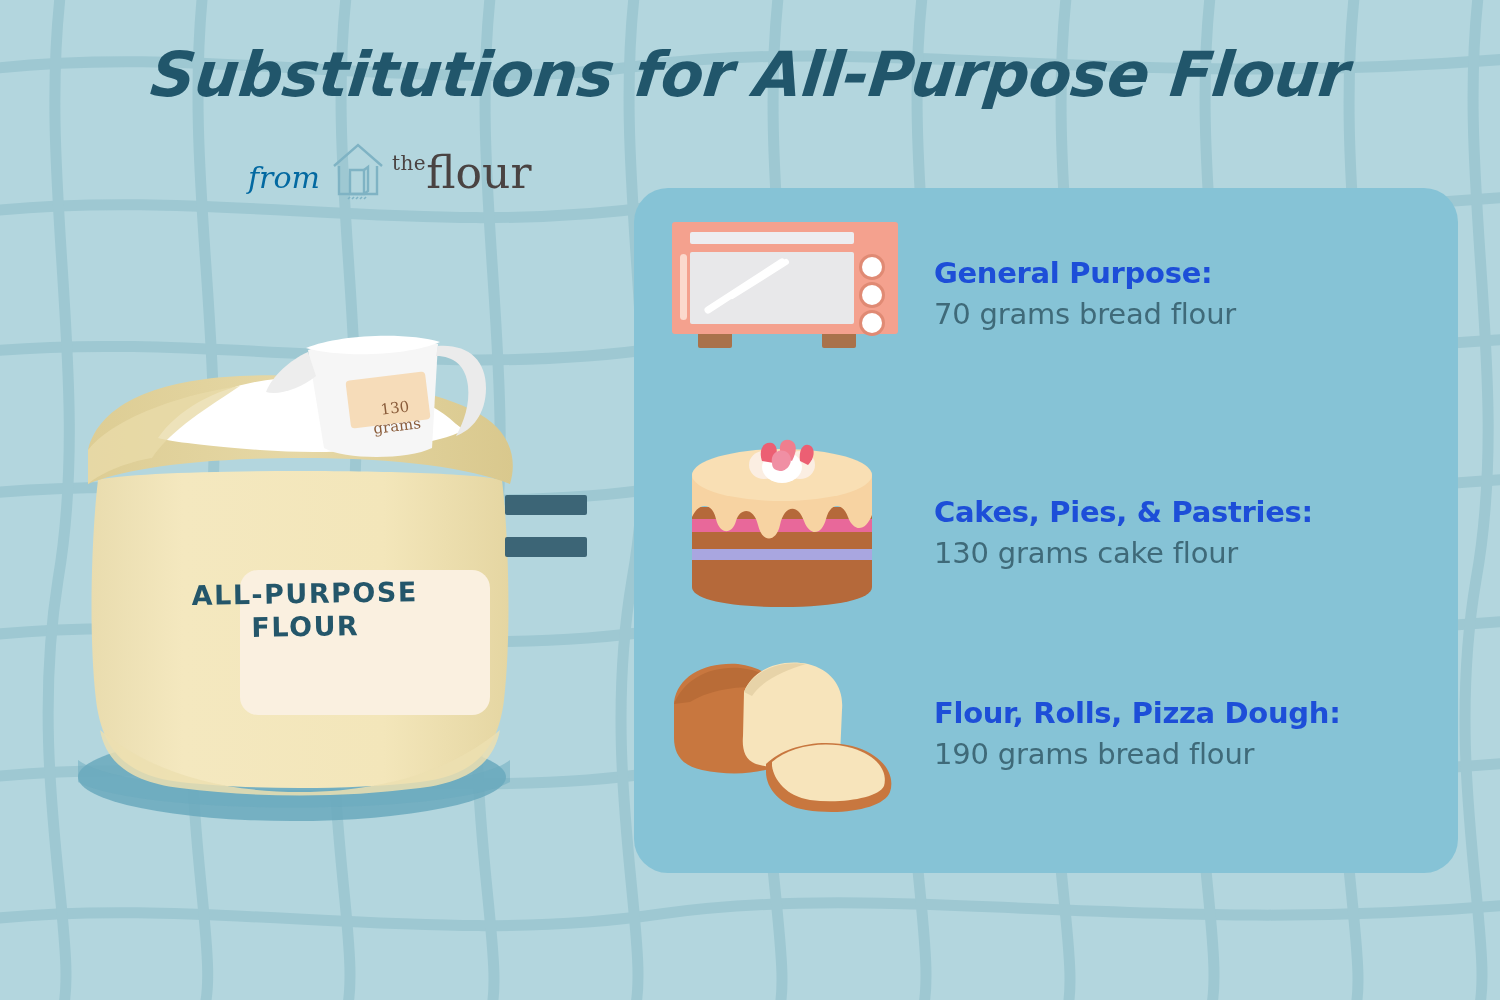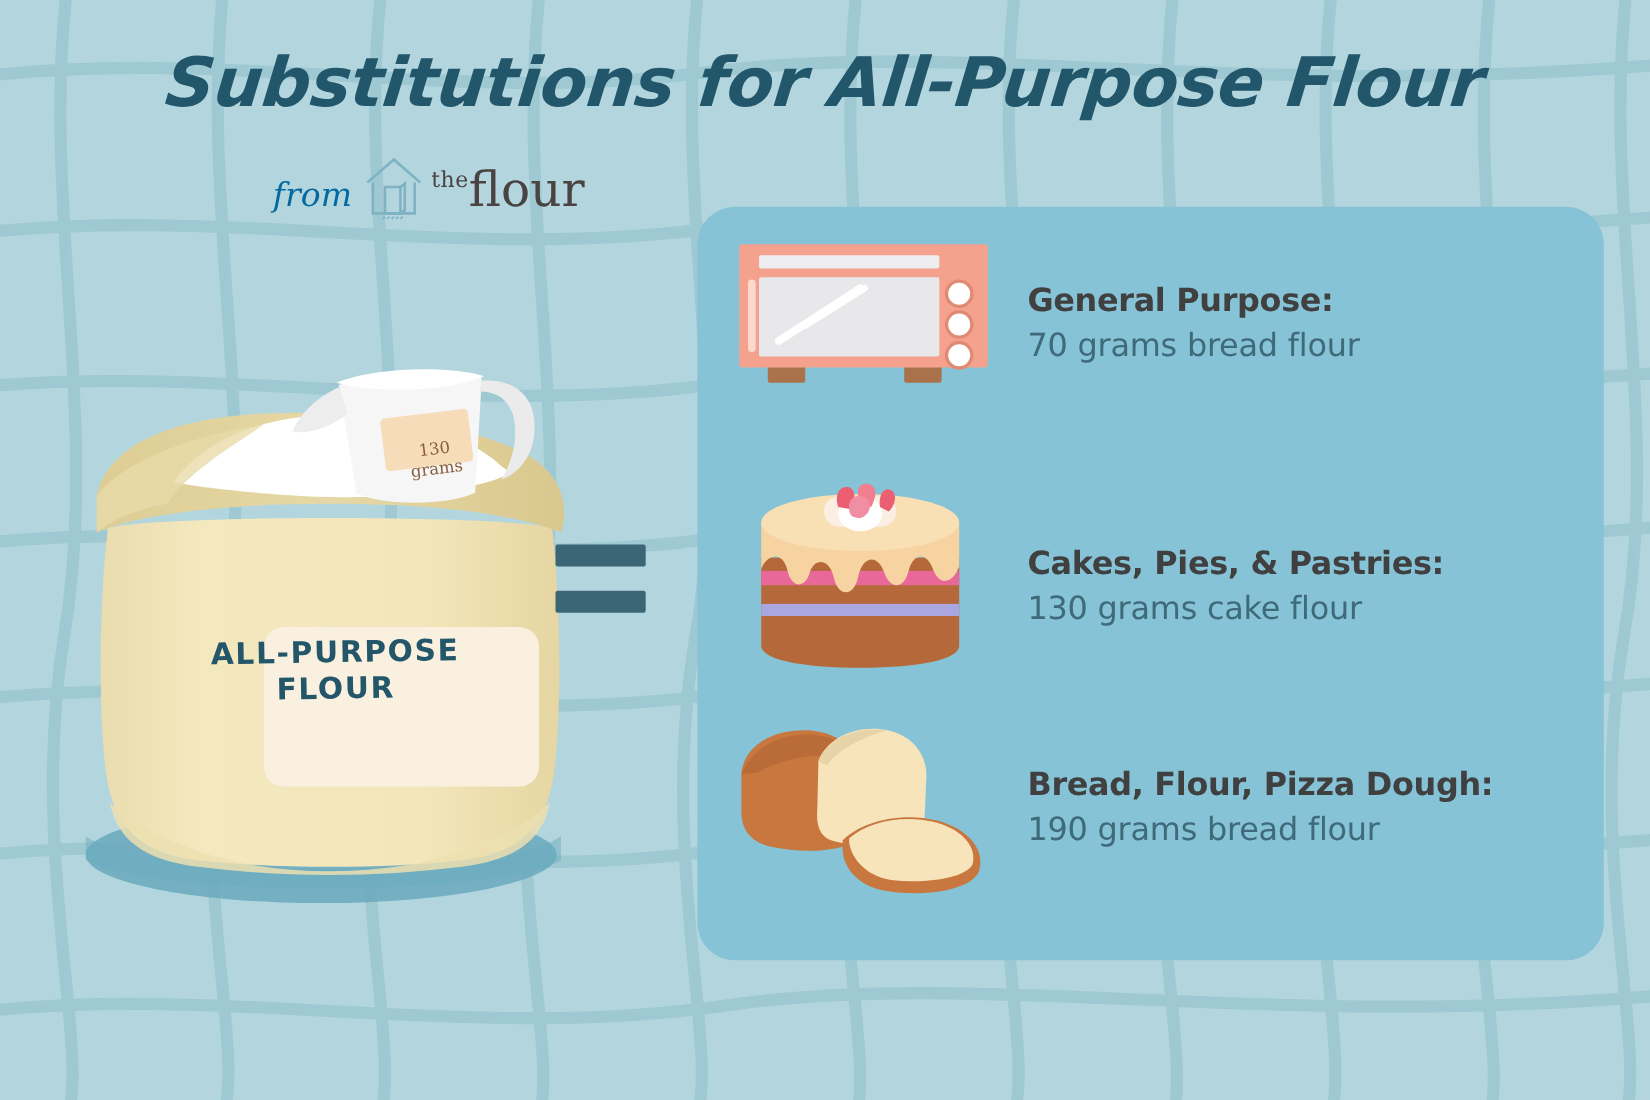--- a/index.html
+++ b/index.html
@@ -103,21 +103,21 @@
     flex: 0 0 296px;
   }
   .row-text {
     flex: 1 1 auto;
     padding-left: 4px;
   }
   .row-title {
     font-family: "DejaVu Sans", sans-serif;
     font-weight: bold;
     font-size: 29px;
-    color: #404040;
+    color: #1d4ed8;
     letter-spacing: -0.3px;
     margin-bottom: 4px;
     white-space: nowrap;
   }
   .row-line {
     font-family: "DejaVu Sans", sans-serif;
     font-size: 29px;
     color: #3f6a79;
     letter-spacing: -0.2px;
     line-height: 1.38;
@@ -403,18 +403,18 @@
 
         <path d="M110 52 C 118 32, 144 20, 172 24 C 152 30, 128 40, 118 56 Z" fill="#e7d3a8"></path>
 
         <path d="M132 124 C 150 106, 186 98, 218 106 C 248 114, 262 134, 256 152
                  C 250 168, 210 176, 172 170 C 146 166, 132 148, 132 132 Z" fill="#c8773f"></path>
         <path d="M138 122 C 156 106, 190 100, 218 108 C 244 116, 254 132, 250 146
                  C 244 158, 208 164, 176 160 C 152 156, 140 140, 138 126 Z" fill="#f7e4bb"></path>
       </svg>
     </div>
     <div class="row-text">
-      <div class="row-title">Bread, Flour, Pizza Dough:</div>
+      <div class="row-title">Flour, Rolls, Pizza Dough:</div>
       <div class="row-line">190 grams bread flour</div>
     </div>
   </div>
 
 </div>
 
 </body></html>

